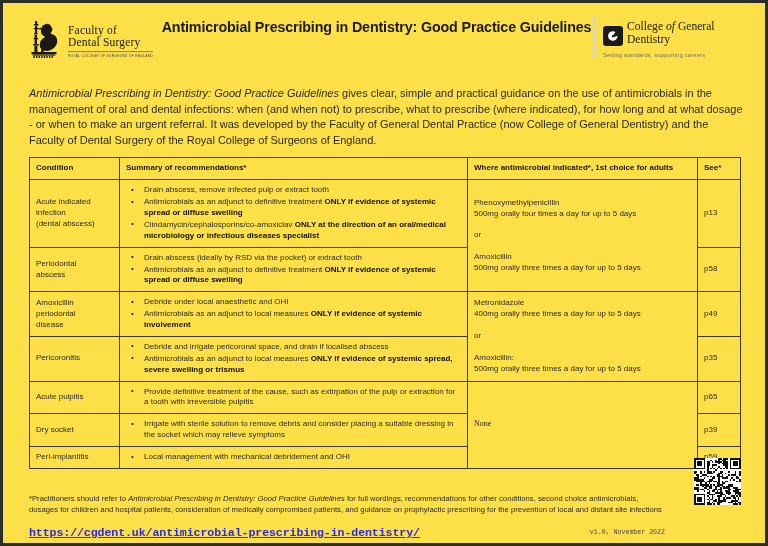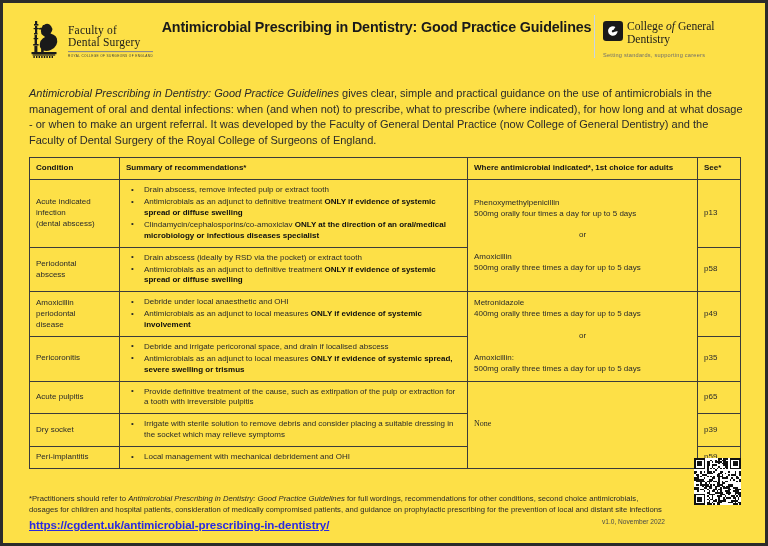--- a/index.html
+++ b/index.html
@@ -89,21 +89,21 @@
   }
   .logo-right {
     width: 140px;
     flex: 0 0 140px;
     padding-top: 5px;
     padding-left: 8px;
     border-left: 1px solid #c9d5e4;
   }
   .cgd-row {
     display: flex;
-    align-items: flex-start;
+    align-items: flex-end;
   }
   .cgd-mark {
     width: 20px;
     height: 20px;
     flex: 0 0 20px;
     margin-right: 4px;
     margin-top: 1px;
   }
   .cgd-name {
     font-family: "Liberation Serif", serif;
@@ -178,44 +178,45 @@
     left: 5px;
     top: -0.5px;
     font-size: 8px;
     color: #2a2a2a;
   }
   ul.recs li b { font-weight: bold; color: #0f0f0f; }
 
   .drug-name { margin: 0; }
   .drug-dose { margin: 0; }
   .or-line {
-    text-align: center;
     margin: 11px 0 11px 0;
   }
   td.anti { vertical-align: top; padding-top: 6px; }
   td.anti-none { vertical-align: middle; font-family: Liberation Serif, serif; }
 
   
   .footnote {
     font-size: 7.7px;
     line-height: 1.45;
     color: #2a2a2a;
     margin-top: 24px;
     width: 640px;
   }
   .footnote i { font-style: italic; }
 
   
   .footer {
     position: absolute;
     left: 26px;
     right: 22px;
-    bottom: 12px;
+    bottom: 4px;
     display: flex;
+    align-items: flex-end;
     justify-content: space-between;
+    font-family: Liberation Mono, monospace;
   }
   .url {
     font-size: 11.6px;
     font-weight: bold;
     color: #2a2ae0;
     letter-spacing: -0.1px;
   }
   .version {
     font-size: 6.6px;
     color: #4a4a4a;

